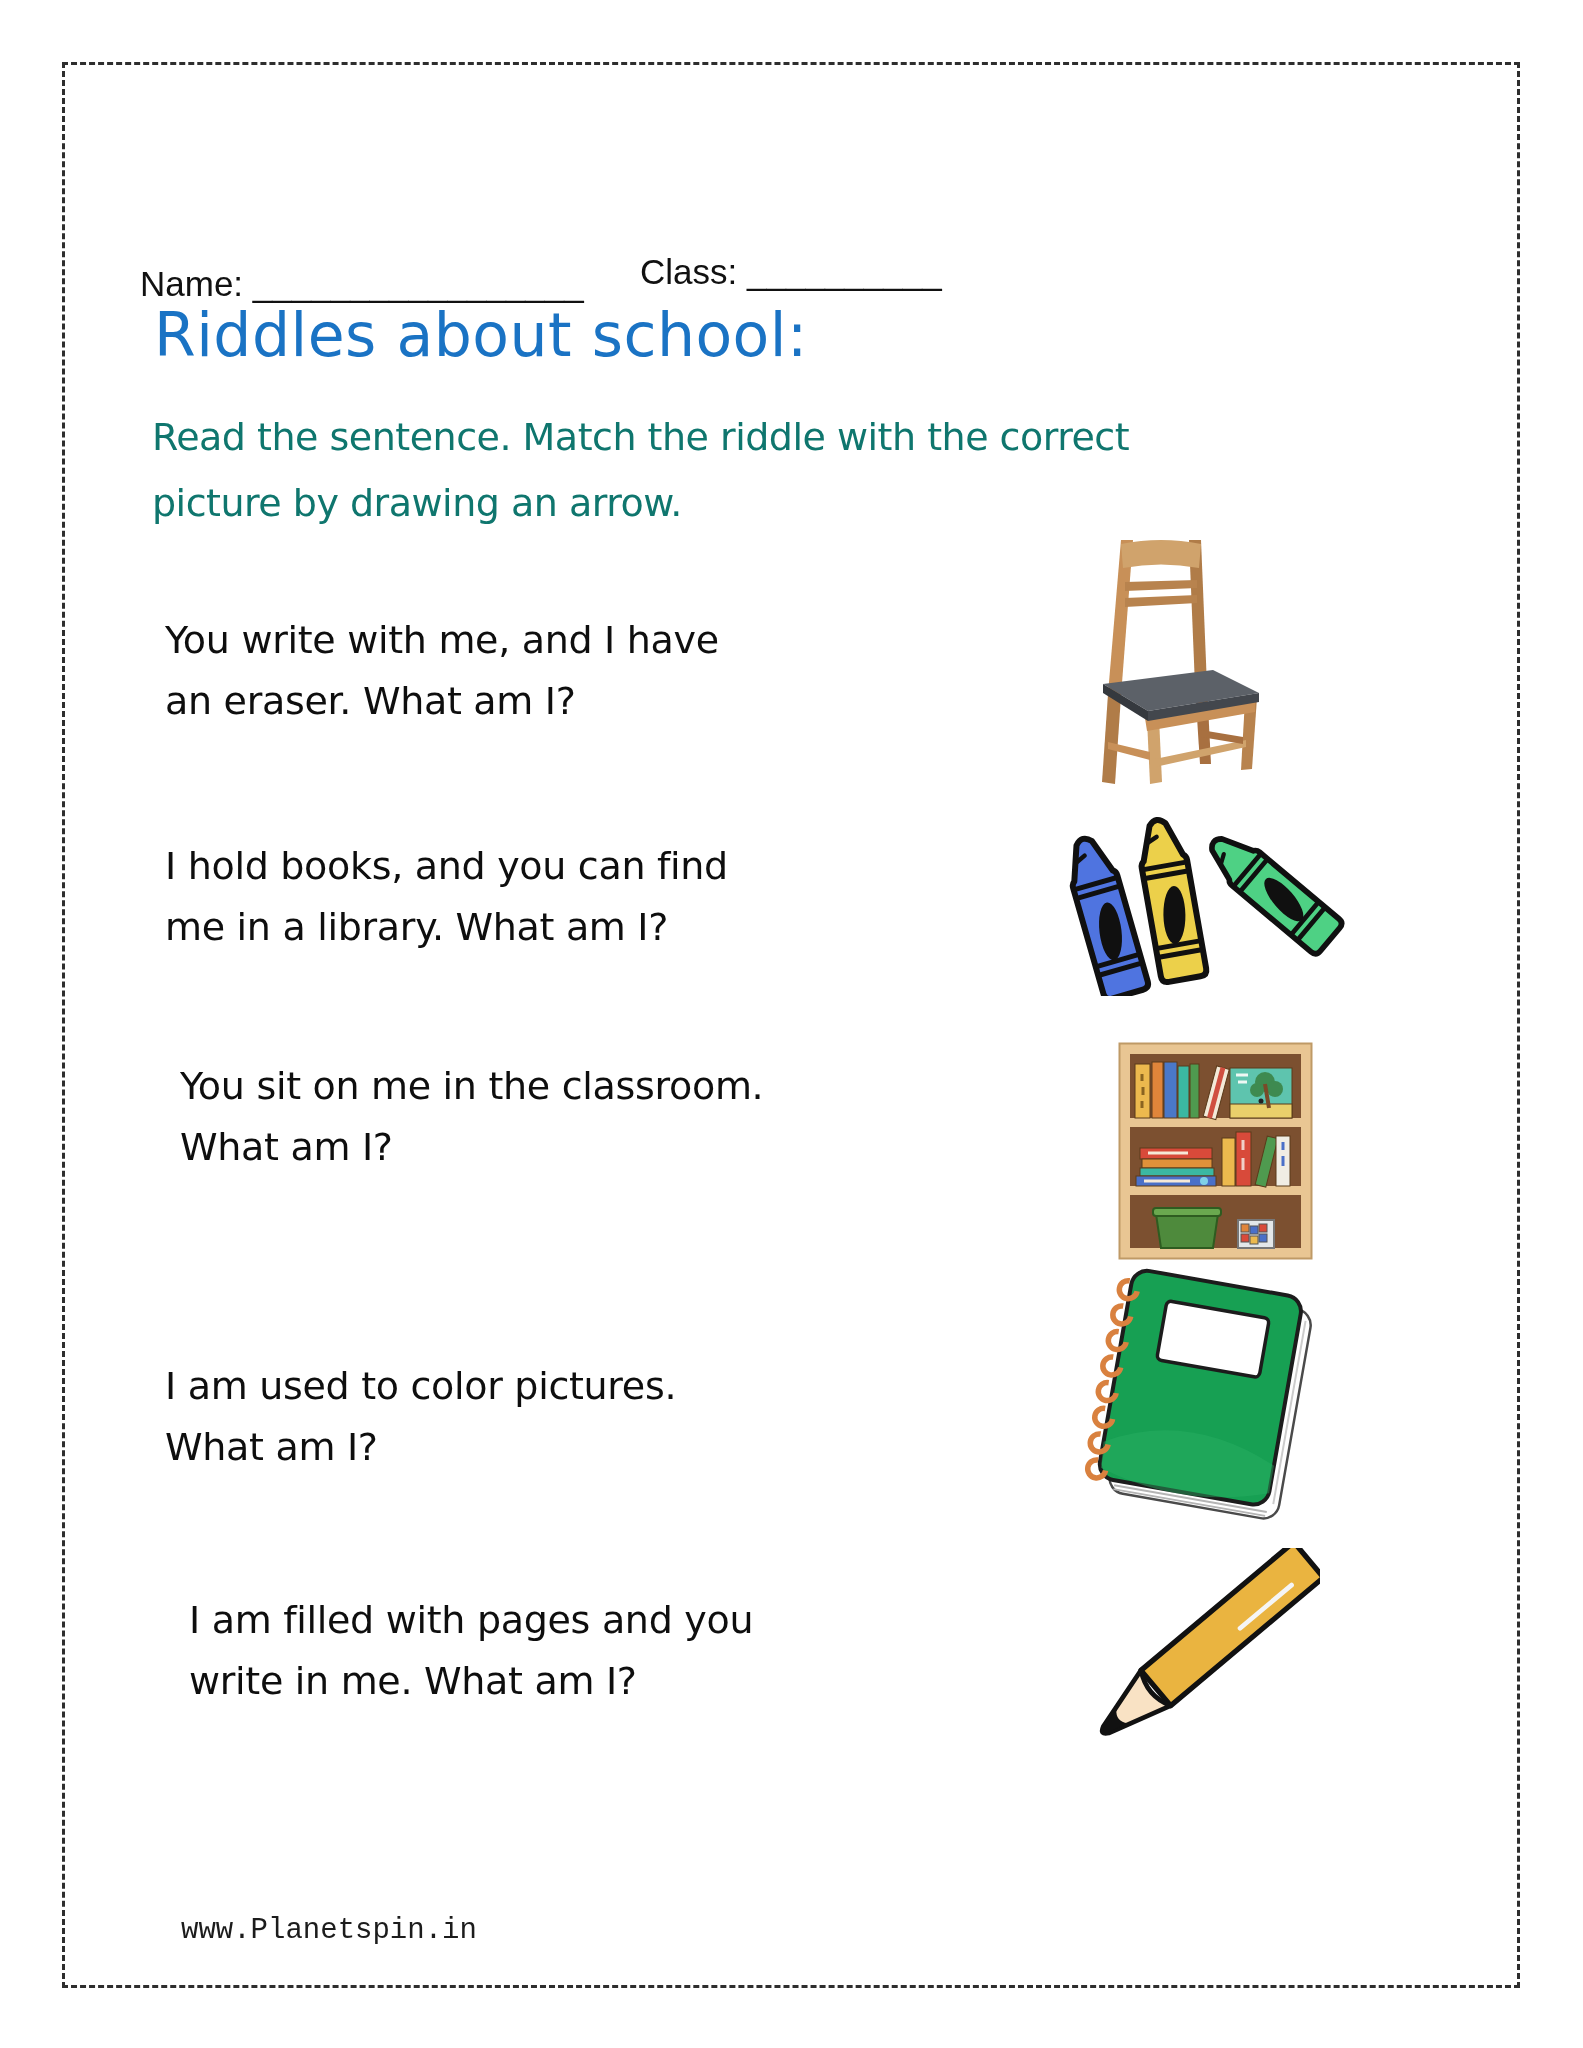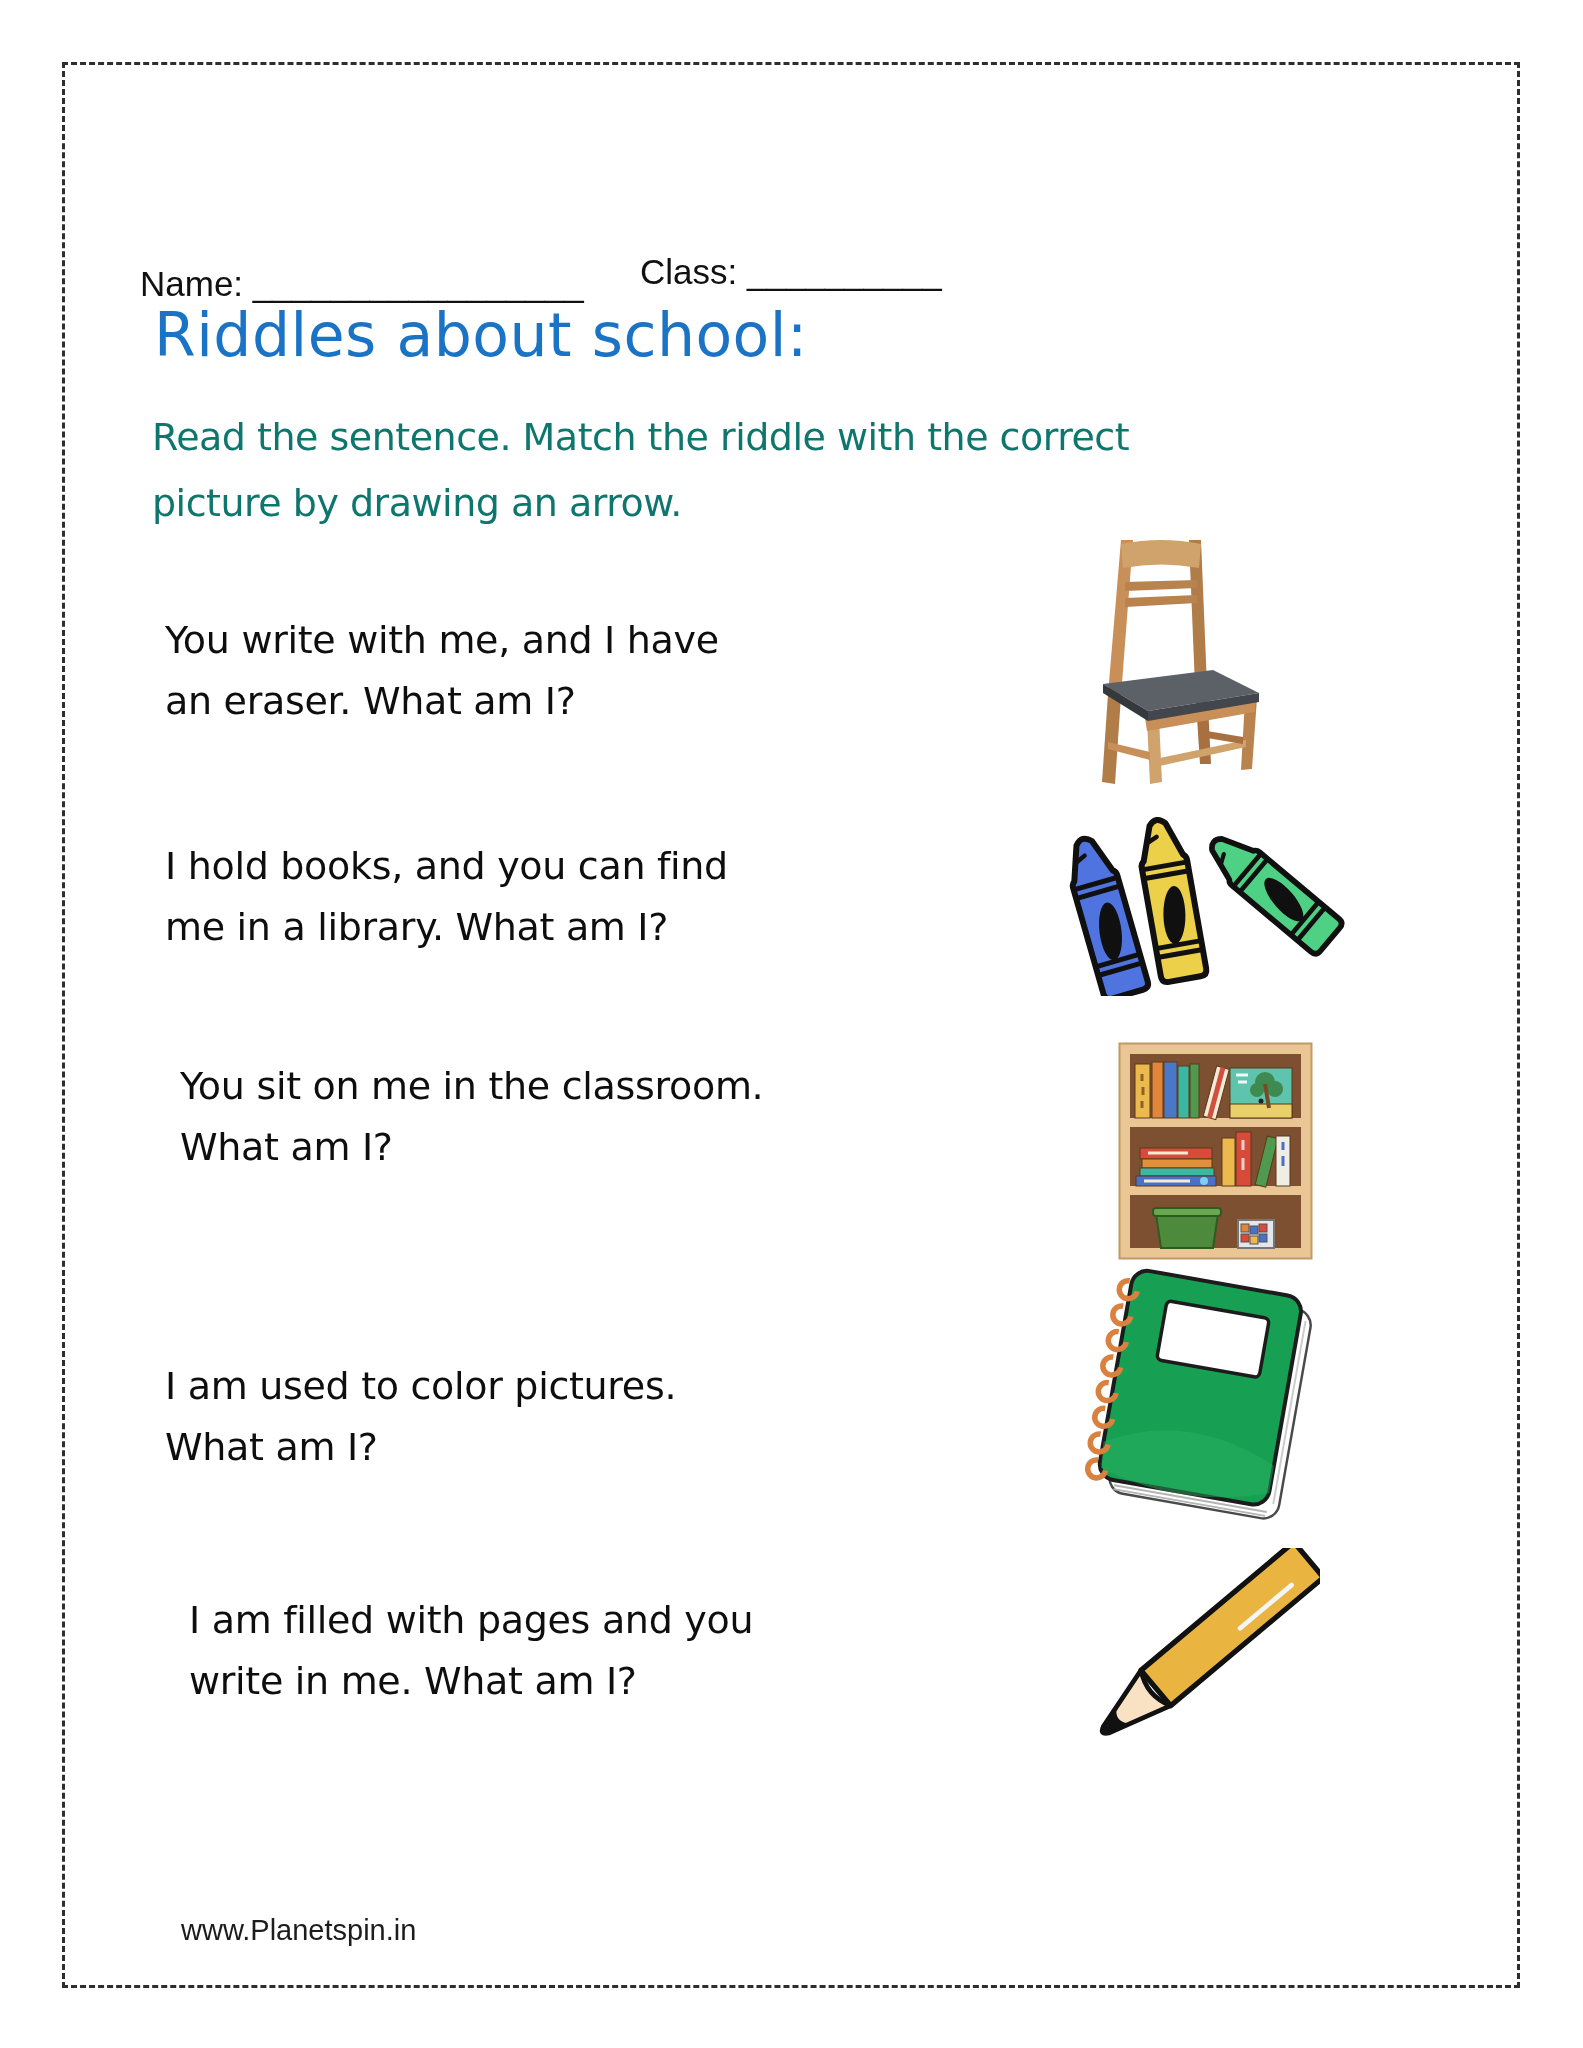--- a/index.html
+++ b/index.html
@@ -17,21 +17,21 @@
   .riddle{position:absolute;left:165px;font-size:38px;line-height:61px;
         font-family:"DejaVu Sans",sans-serif;letter-spacing:-0.3px;white-space:nowrap;color:#0e0e0e;}
   #riddle-1{top:610px;} #riddle-2{top:836px;} #riddle-3{top:1056px;margin-left:15px;}
   #riddle-4{top:1356px;} #riddle-5{top:1590px;margin-left:24px;}
   .pic{position:absolute;}
   #pic-chair{left:1075px;top:536px;}
   #pic-crayons{left:1008px;top:778px;}
   #pic-bookshelf{left:1118px;top:1042px;}
   #pic-notebook{left:1082px;top:1260px;}
   #pic-pencil{left:1085px;top:1548px;}
-  .footer{position:absolute;left:181px;top:1914px;font-size:29px;color:#1c1c1c;}
+  .footer{position:absolute;left:181px;top:1914px;font-size:29px;color:#1c1c1c;font-family:Liberation Mono, monospace;}
 </style>
 </head>
 <body>
 
 <div class="page">
   <div class="border-frame"></div>
 
   <div class="name-block">
     <span>Name:</span>
     <span class="blank">_________________</span>

